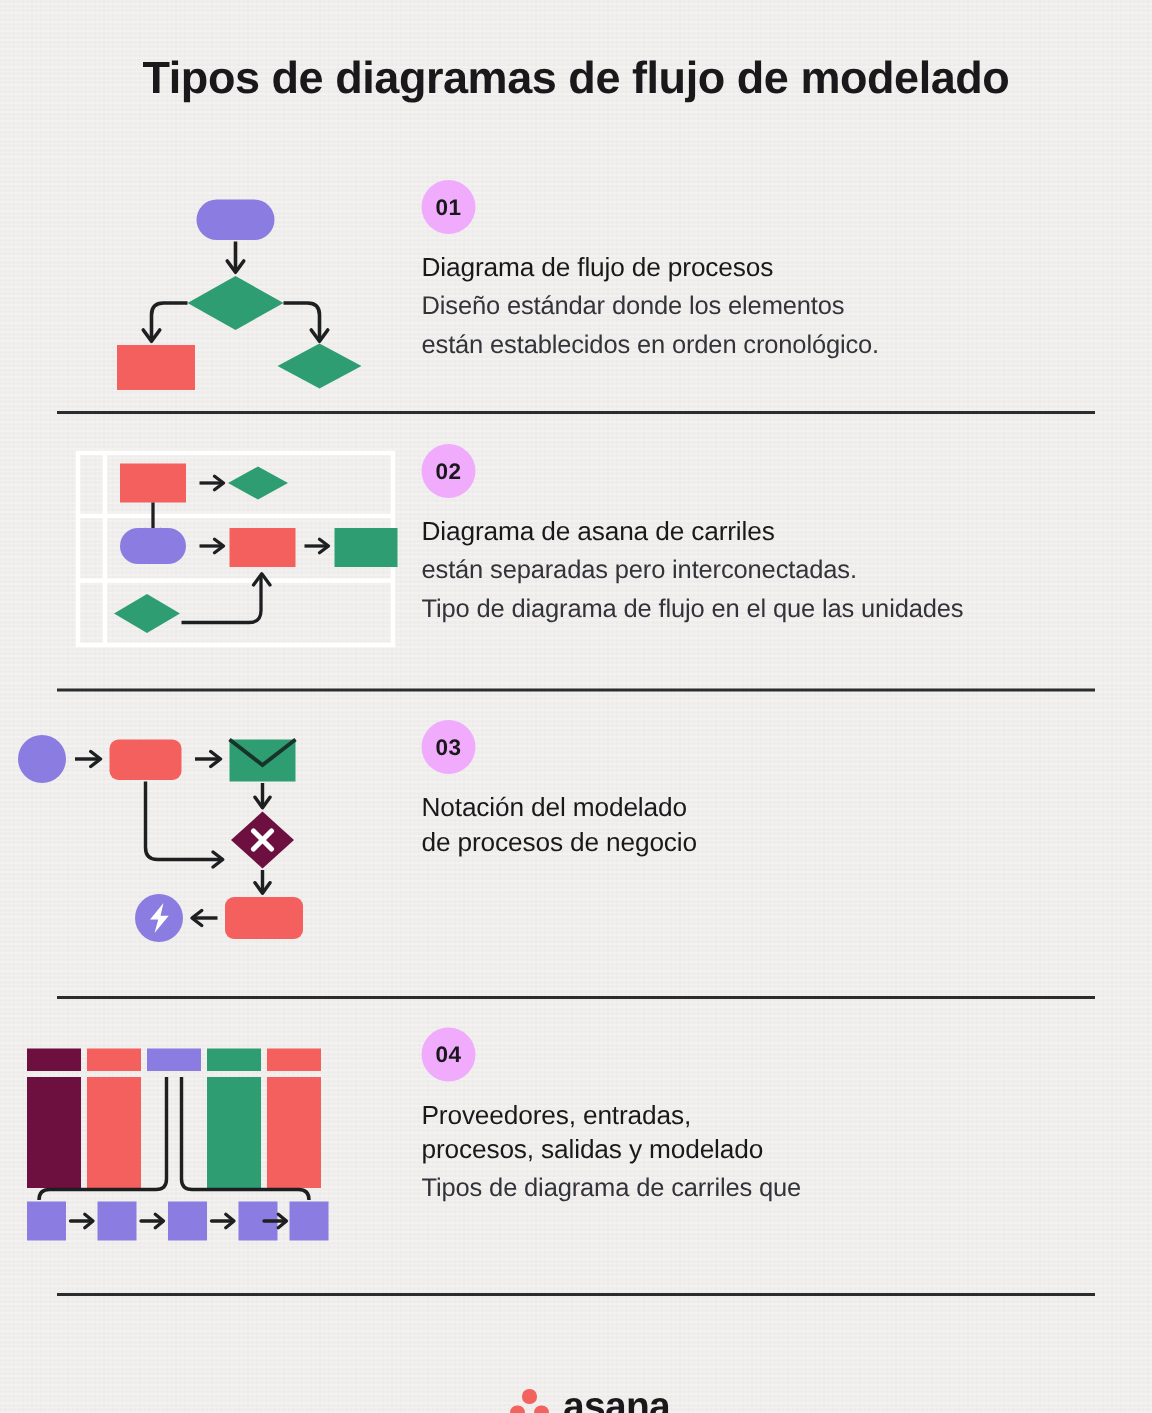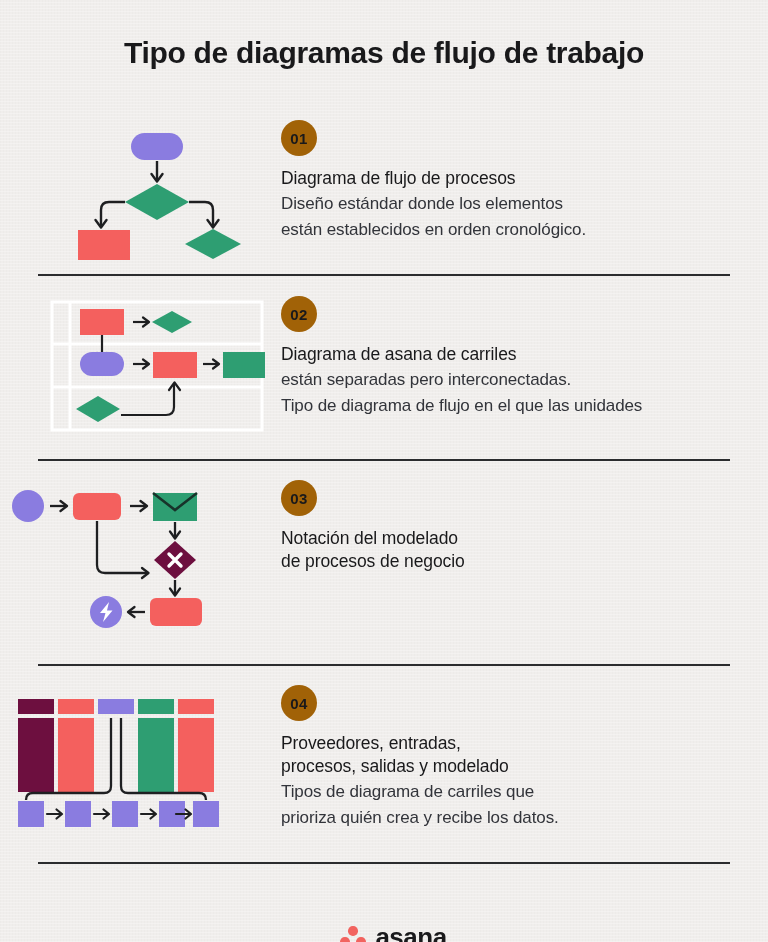--- a/index.html
+++ b/index.html
@@ -27,21 +27,21 @@
     font-size:30px;font-weight:bold;letter-spacing:-0.3px;
     color:#19191b;
   }
 
   .section{position:absolute;left:0;width:768px;}
   .art{position:absolute;left:0;top:0;width:268px;height:100%;}
   .txt{position:absolute;left:281px;top:0;width:460px;}
 
   .badge{
     width:36px;height:36px;border-radius:50%;
-    background:#a16207;color:#19191b;
+    background:#f0abfc;color:#19191b;
     display:flex;align-items:center;justify-content:center;
     font-size:15px;font-weight:bold;letter-spacing:.4px;
   }
   .h{
     font-size:17.5px;font-weight:normal;color:#19191b;
     line-height:23px;margin-top:11px;letter-spacing:-0.1px;
   }
   .p{
     font-size:17px;color:#32343a;line-height:26px;margin-top:1px;
     letter-spacing:-0.1px;
@@ -60,21 +60,21 @@
   .logo-mark .d3{width:9.5px;height:9.5px;left:16px;top:11px;}
   .logo-word{font-size:26px;font-weight:bold;color:#19191b;letter-spacing:-0.5px;line-height:26px;}
   svg{display:block;}
 </style>
 </head>
 <body>
 
 <div class="page">
   <div class="texture"></div>
 
-  <div class="title">Tipo de diagramas de flujo de trabajo</div>
+  <div class="title">Tipos de diagramas de flujo de modelado</div>
 
   <div class="section" style="top:120px;height:145px;">
     <div class="art">
       <svg width="268" height="145" viewBox="0 0 268 145">
         <rect x="131" y="133" width="0" height="0" fill="none"></rect>
         <rect x="131" y="133" width="0" height="0" fill="none"></rect>
 
         <rect x="131" y="13" width="52" height="27" rx="13.5" fill="#8a7ce0"></rect>
 
         <path d="M157 41 L157 60" stroke="#1e1f21" stroke-width="2.4" fill="none"></path>
@@ -246,21 +246,20 @@
       </svg>
     </div>
     <div class="txt">
       <div class="badge">04</div>
       <div class="h">
         <div>Proveedores, entradas,</div>
         <div>procesos, salidas y modelado</div>
       </div>
       <div class="p">
         <div>Tipos de diagrama de carriles que</div>
-        <div>prioriza quién crea y recibe los datos.</div>
       </div>
     </div>
   </div>
   <div class="divider" style="top:862px;"></div>
 
   <div class="footer">
     <div class="logo-mark">
       <i class="d1"></i>
       <i class="d2"></i>
       <i class="d3"></i>

